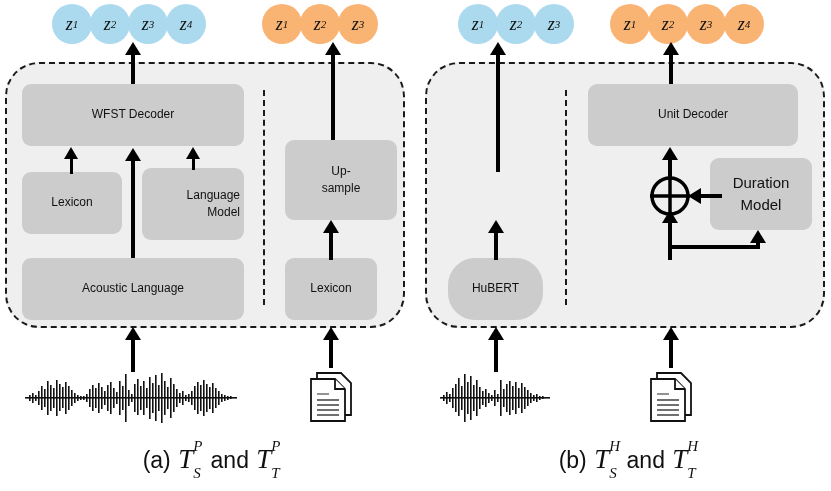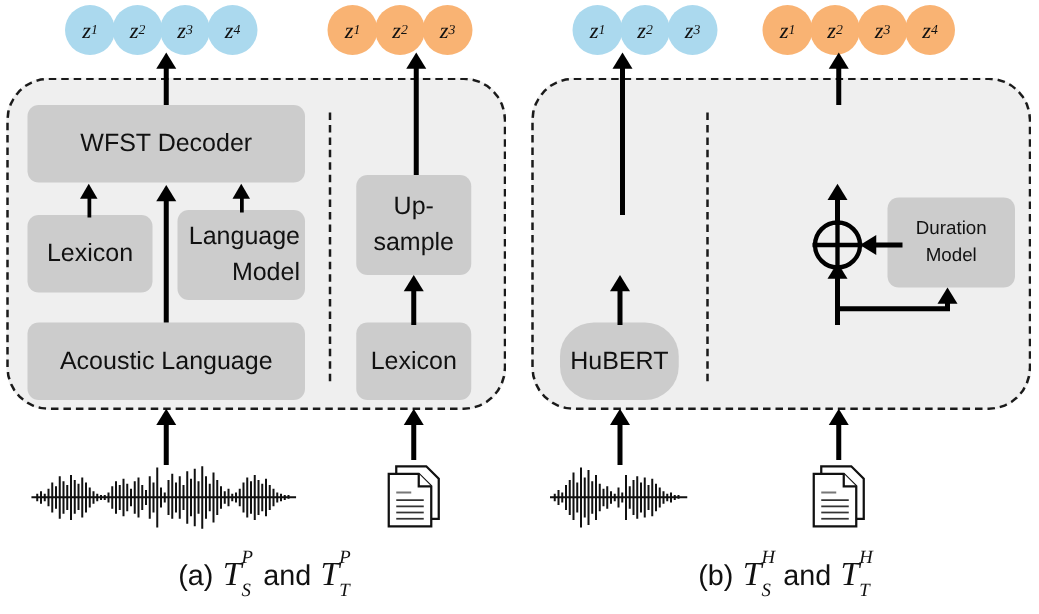--- a/index.html
+++ b/index.html
@@ -62,21 +62,21 @@
   
   .mod {
     position: absolute;
     background: #CCCCCC;
     border-radius: 9px;
     display: flex;
     align-items: center;
     justify-content: center;
     text-align: center;
     color: #111111;
-    font-size: 20px;
+    font-size: 12px;
     box-sizing: border-box;
     line-height: 1.45;
     padding: 0 4px;
   }
   .mod.small { font-size: 15px; }
 
   
   .vline {
     position: absolute;
     background: #000000;
@@ -197,21 +197,21 @@
 
   <div class="mod" style="left:22px; top:172px; width:100px; height:62px;">Lexicon</div>
 
   <div class="mod" style="left:142px; top:168px; width:102px; height:72px; flex-direction:column;align-items:flex-end;">
     <span>Language</span>
     <span>Model</span>
   </div>
 
   <div class="mod" style="left:22px; top:258px; width:222px; height:62px;">Acoustic Language</div>
 
-  <div class="mod" style="left:285px; top:140px; width:92px; height:80px; flex-direction:column;">
+  <div class="mod" style="left:285px; top:140px; width:112px; height:80px; flex-direction:column;">
     <span>Up-</span>
     <span>sample</span>
   </div>
 
   <div class="mod" style="left:285px; top:258px; width:92px; height:62px;">Lexicon</div>
 
   <div class="vline thin" style="left:70px; top:158px; width:3px; height:16px;"></div>
   <div class="arrowhead-up" style="left:64px; top:147px; border-left-width:7px; border-right-width:7px; border-bottom-width:12px;"></div>
 
   <div class="vline thin" style="left:192px; top:158px; width:3px; height:12px;"></div>
@@ -370,20 +370,21 @@
 
   <div class="vline" style="left:496px; top:52px; height:120px;"></div>
   <div class="arrowhead-up" style="left:490px; top:42px;"></div>
 
   <div class="vline" style="left:669px; top:52px; height:32px;"></div>
   <div class="arrowhead-up" style="left:663px; top:42px;"></div>
 
 
   <div class="mod" style="left:448px; top:258px; width:95px; height:62px;border-radius:27px;">HuBERT</div>
 
+  <div class="mod" style="left:588px; top:84px; width:210px; height:62px;">Unit Decoder</div>
 
   <div class="mod small" style="left:710px; top:158px; width:102px; height:72px; flex-direction:column;">
     <span>Duration</span>
     <span>Model</span>
   </div>
 
 
   <div class="vline" style="left:494px; top:232px; height:28px;"></div>
   <div class="arrowhead-up" style="left:488px; top:220px;"></div>
 

